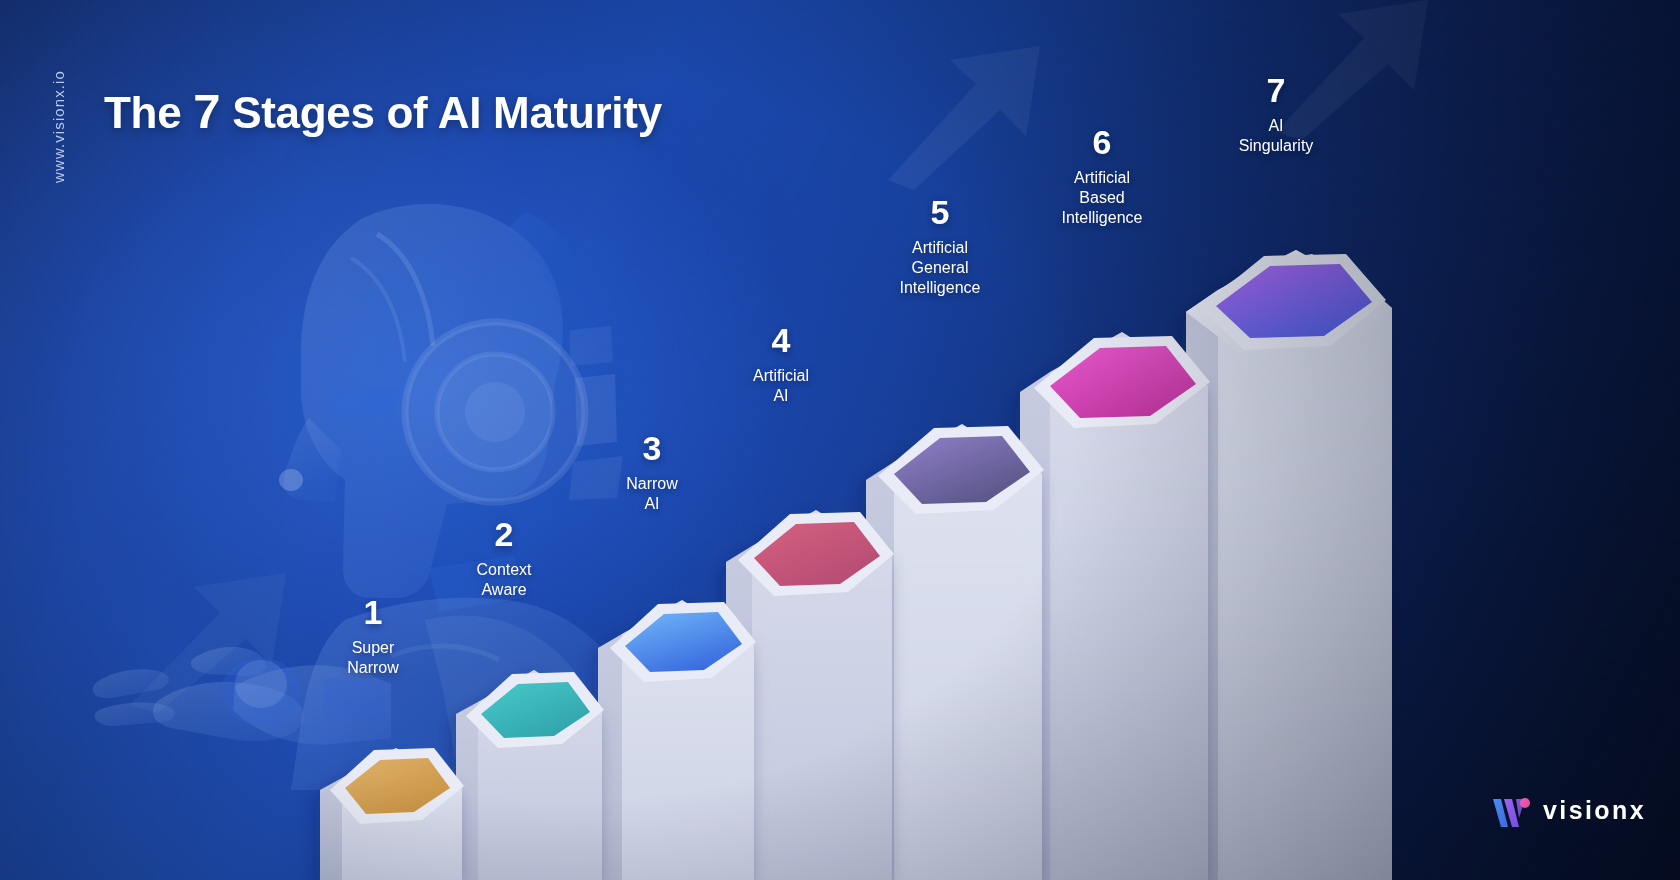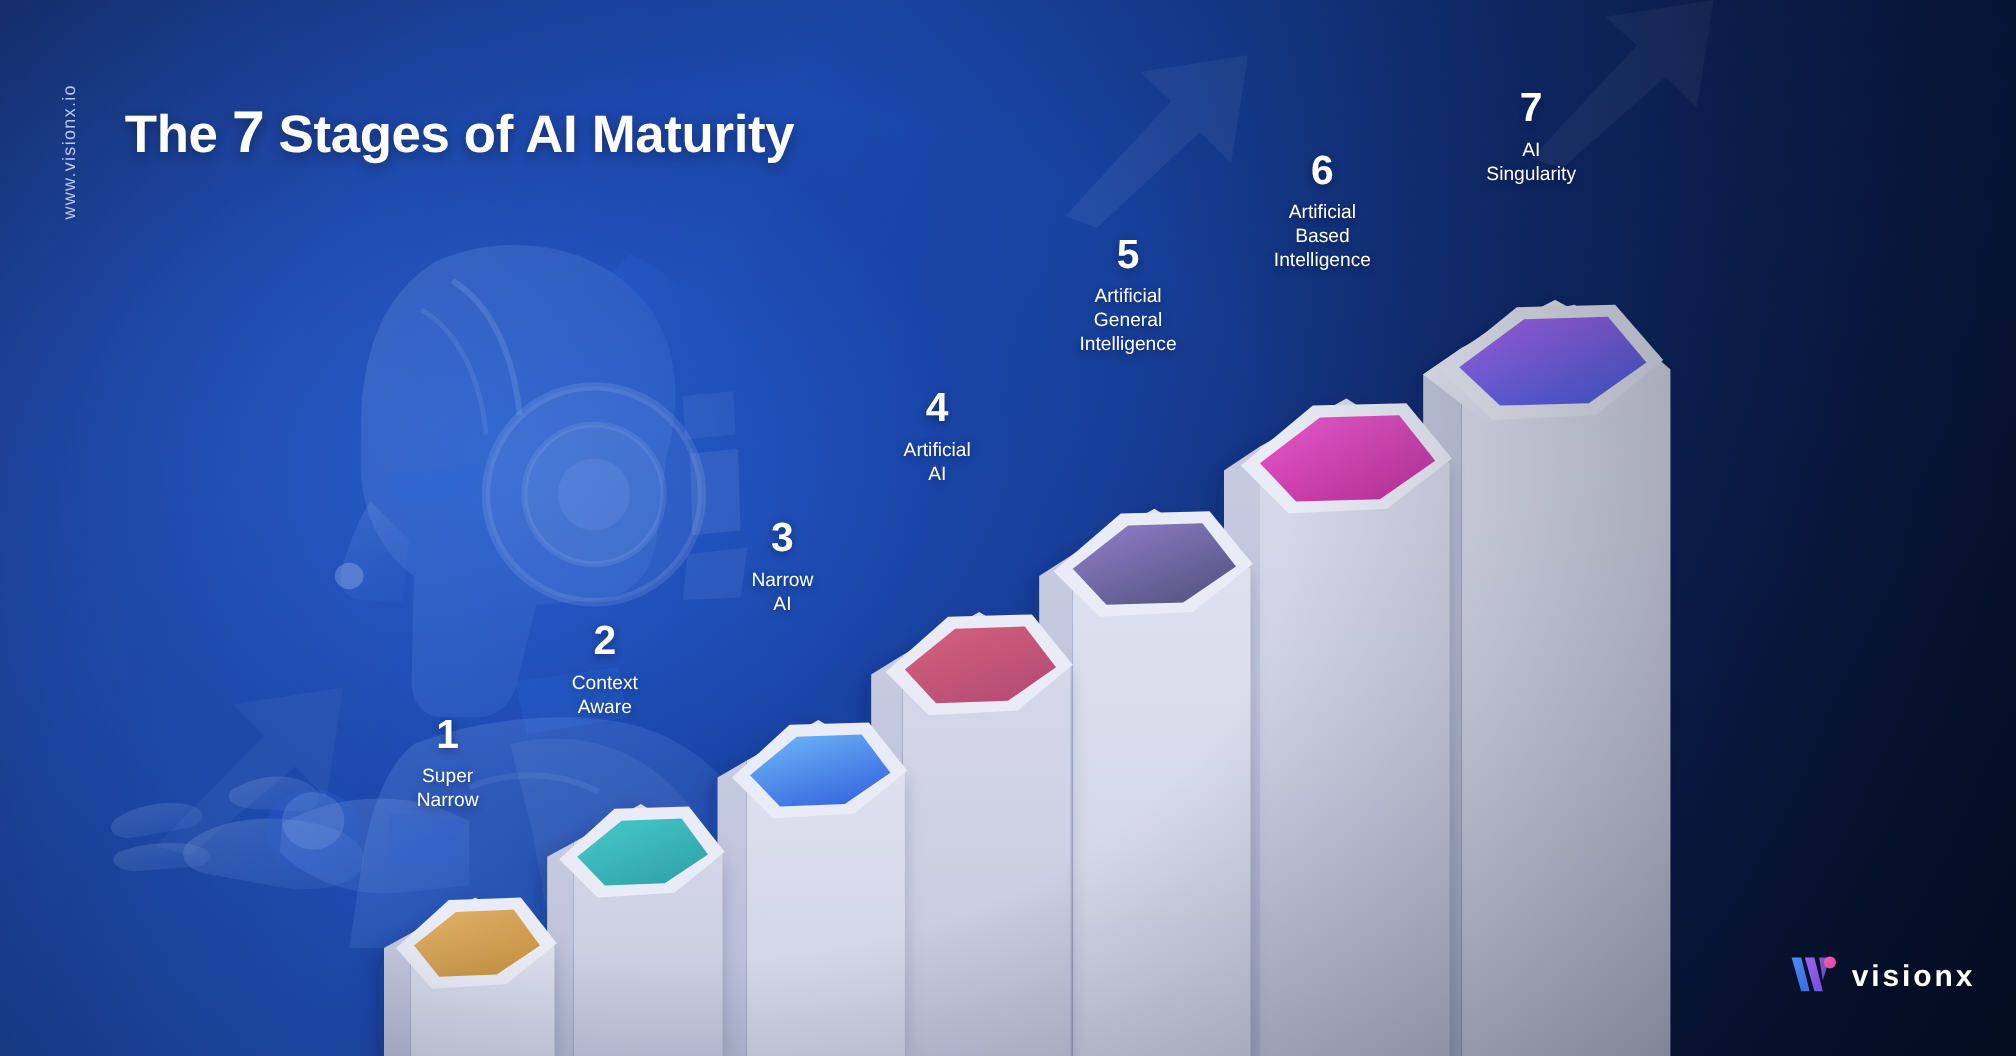--- a/index.html
+++ b/index.html
@@ -85,21 +85,21 @@
     font-size:16px;
     font-weight:normal;
     line-height:1.27;
     display:block;
   }
 
   
   .logo {
     position:absolute;
     right:34px; bottom:46px;
-    display:flex; align-items:center; gap:11px;
+    display:flex; gap:11px;
   }
   .logoMark { display:block; }
   .logoText {
     color:#ffffff;
     font-size:25px;
     font-weight:bold;
     letter-spacing:2.4px;
   }
 </style>
 </head>

